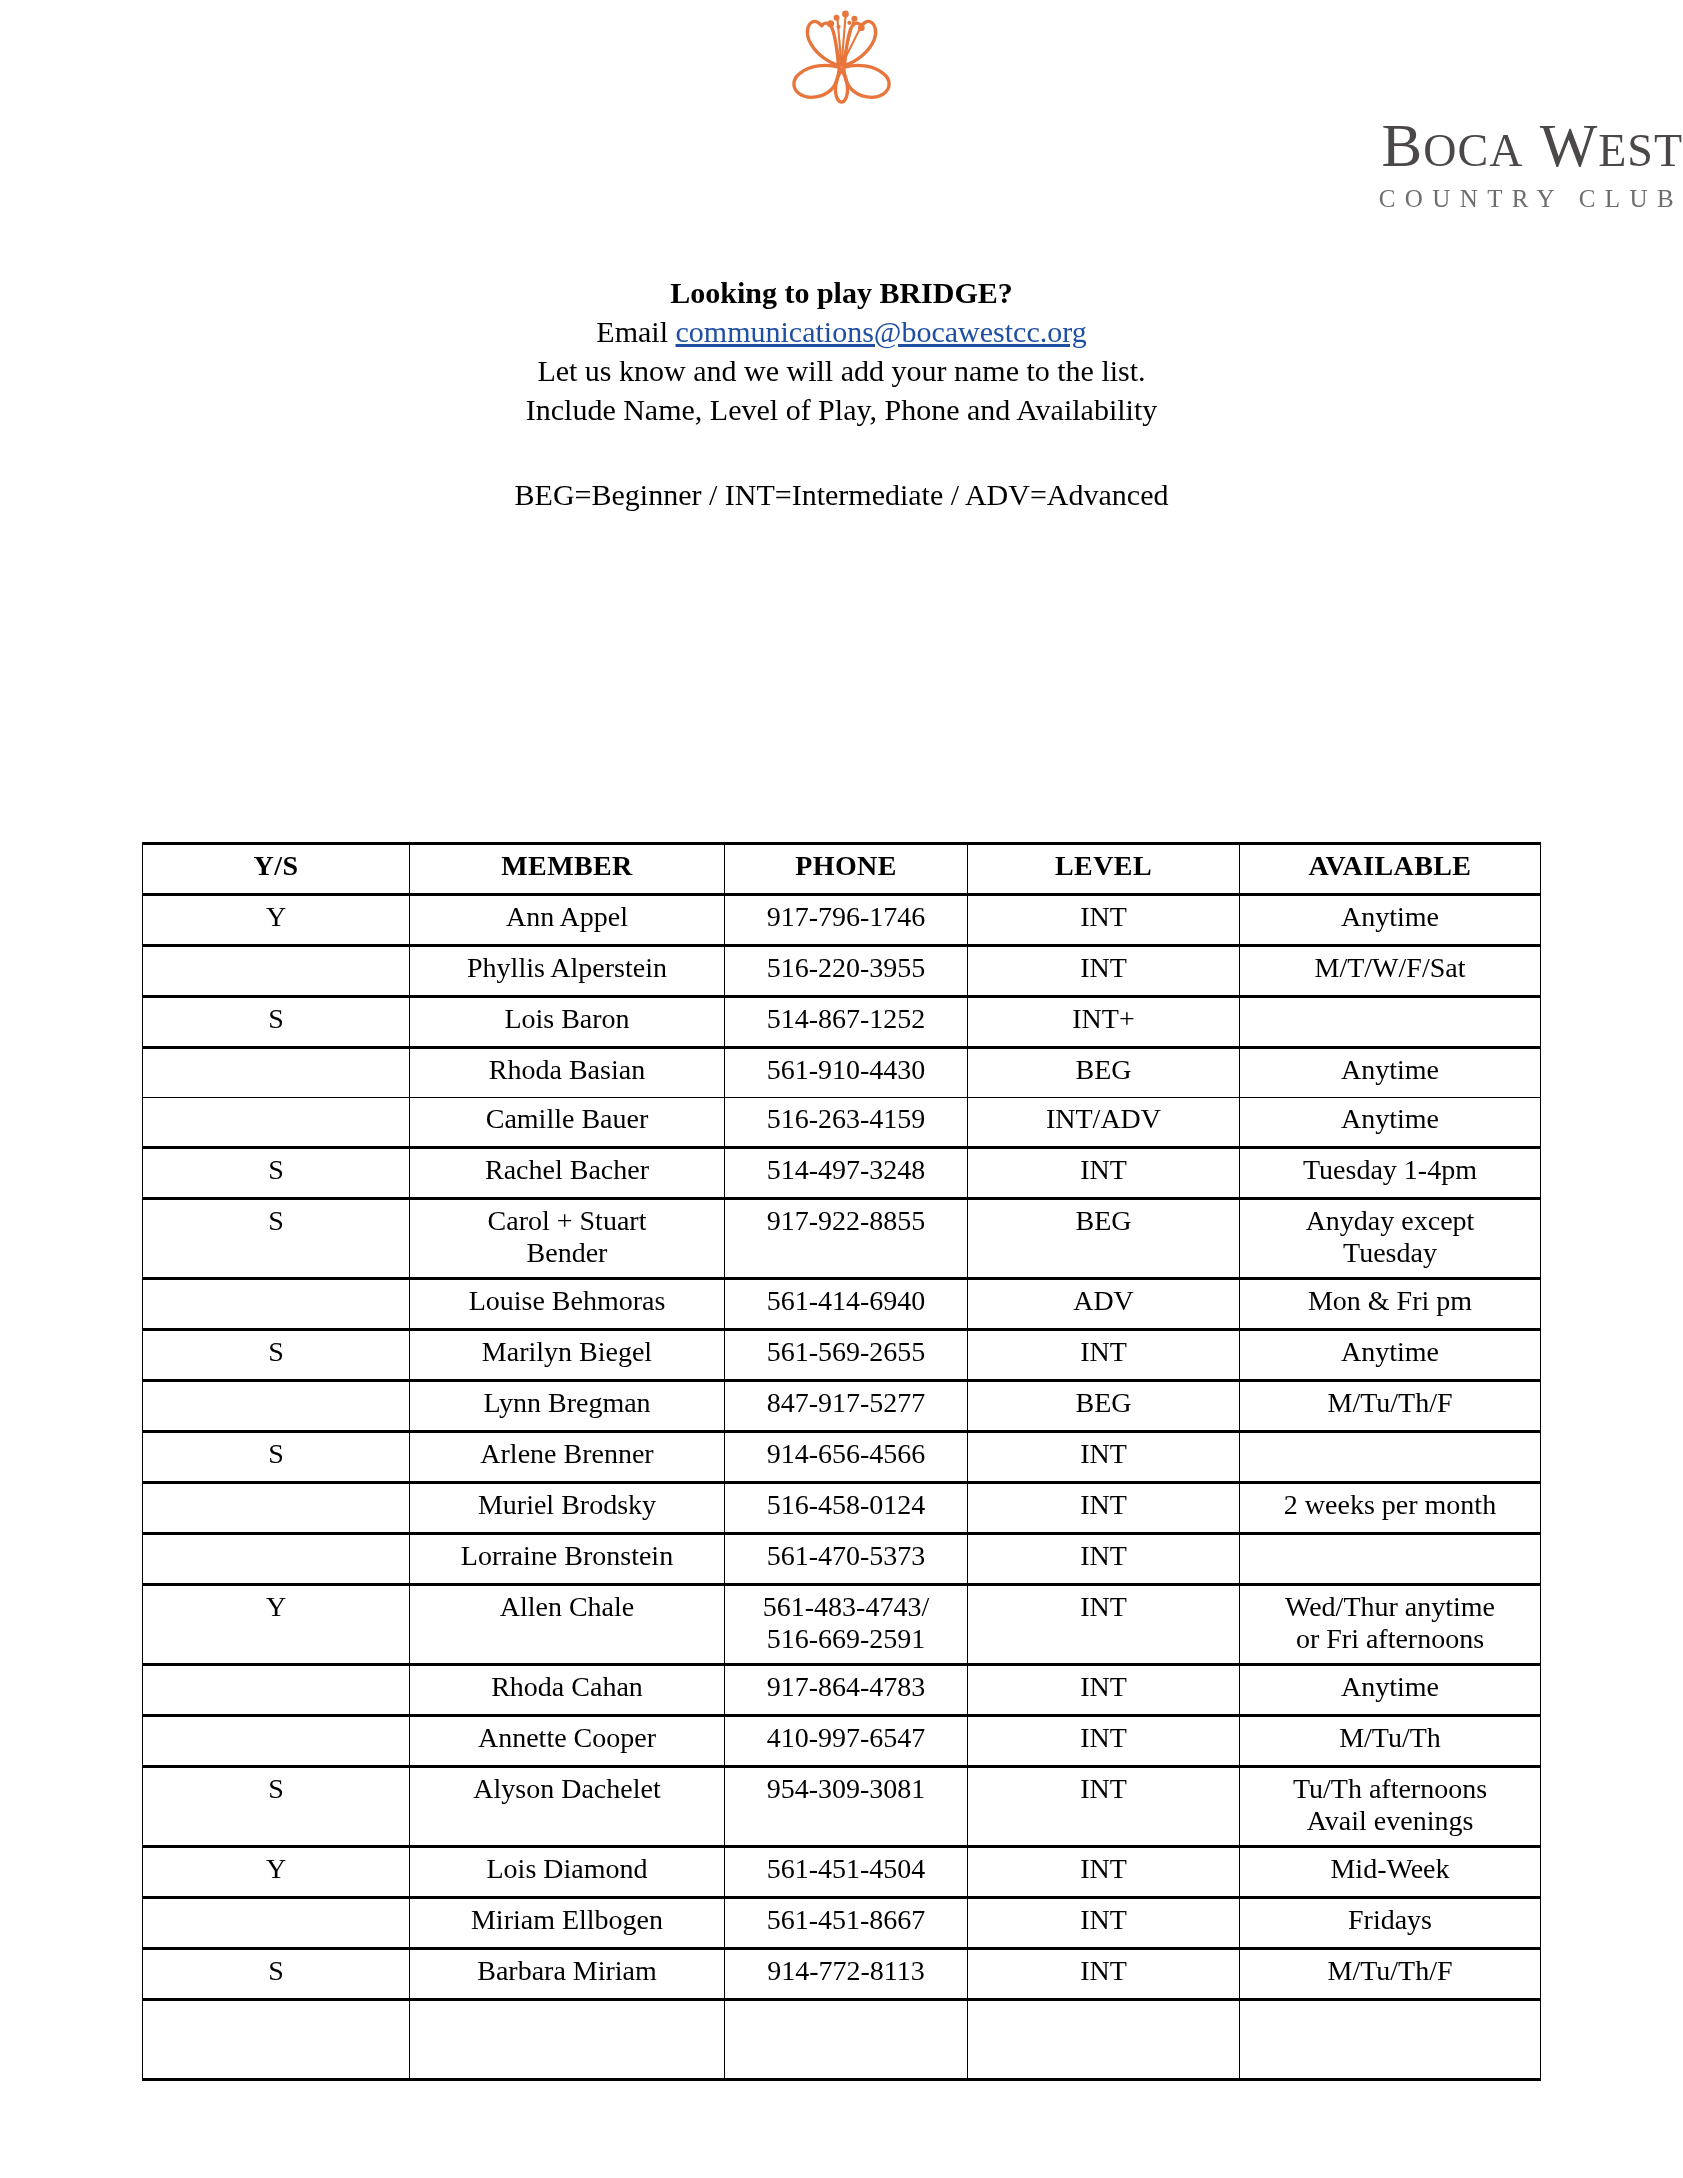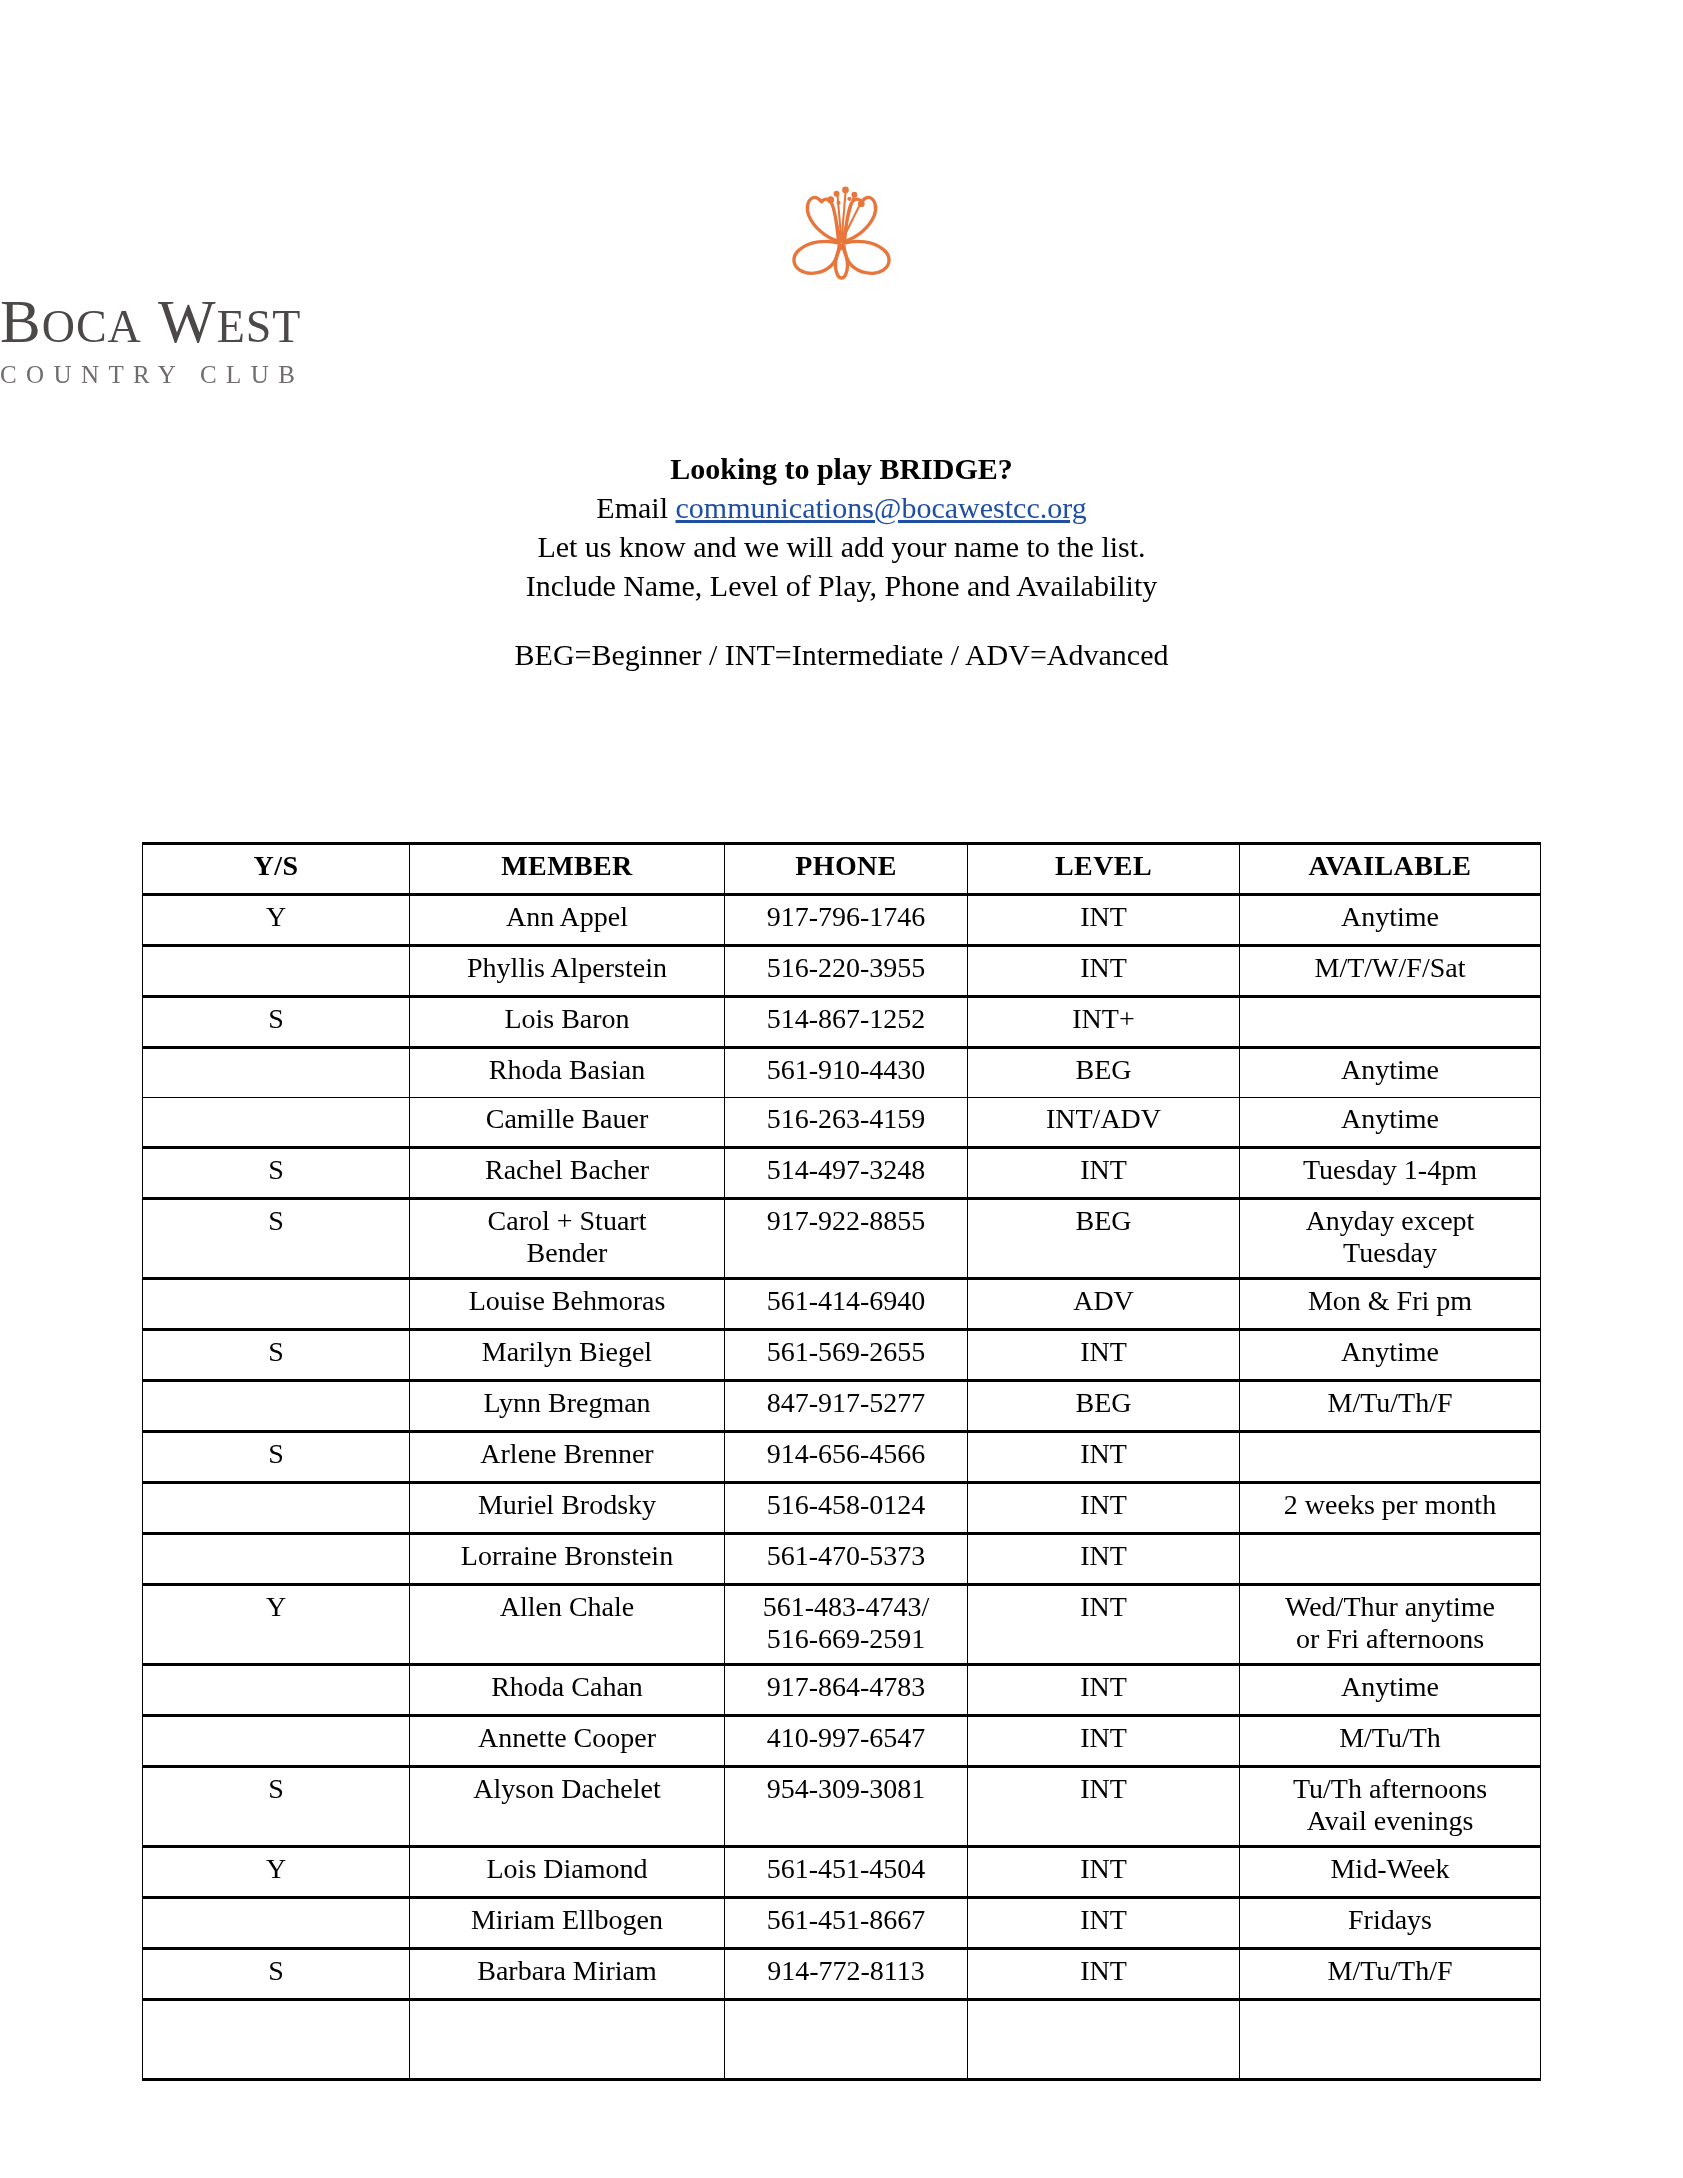--- a/index.html
+++ b/index.html
@@ -6,21 +6,21 @@
   body {
     width:1683px; height:2178px;
     background:#ffffff;
     font-family:"Liberation Serif","DejaVu Serif",serif;
     color:#000000;
     overflow:hidden;
   }
   .page { position:relative; width:1683px; height:2178px; }
 
   
-  .logo-block { padding-top:176px; text-align:left; }
+  .logo-block { text-align:right; }
   .logo-flower { display:block; margin:0 auto; }
   .logo-wordmark {
     margin-top:4px;
     font-family:"Liberation Serif","DejaVu Serif",serif;
     font-size:61px;
     color:#4c4847;
     letter-spacing:1px;
     line-height:1.02;
     white-space:nowrap;
   }
@@ -32,21 +32,21 @@
     font-size:25px;
     color:#6f6c6b;
     letter-spacing:9.4px;
     white-space:nowrap;
   }
 
   
   .intro { margin-top:60px; text-align:center; font-size:30px; line-height:1.30; }
   .intro .b { font-weight:bold; }
   .intro a { color:#1f4fa3; text-decoration:underline; }
-  .legend { margin-top:30px; text-align:center; font-size:30px; line-height:1.30; }
+  .legend { margin-top:46px; text-align:center; font-size:30px; line-height:1.30; }
 
   
   .tbl-wrap { position:absolute; left:142px; top:842px; width:1398px; }
   table.bridge {
     border-collapse:collapse;
     width:1398px;
     table-layout:fixed;
     font-size:28px;
   }
   table.bridge col.c1 { width:267px; }

